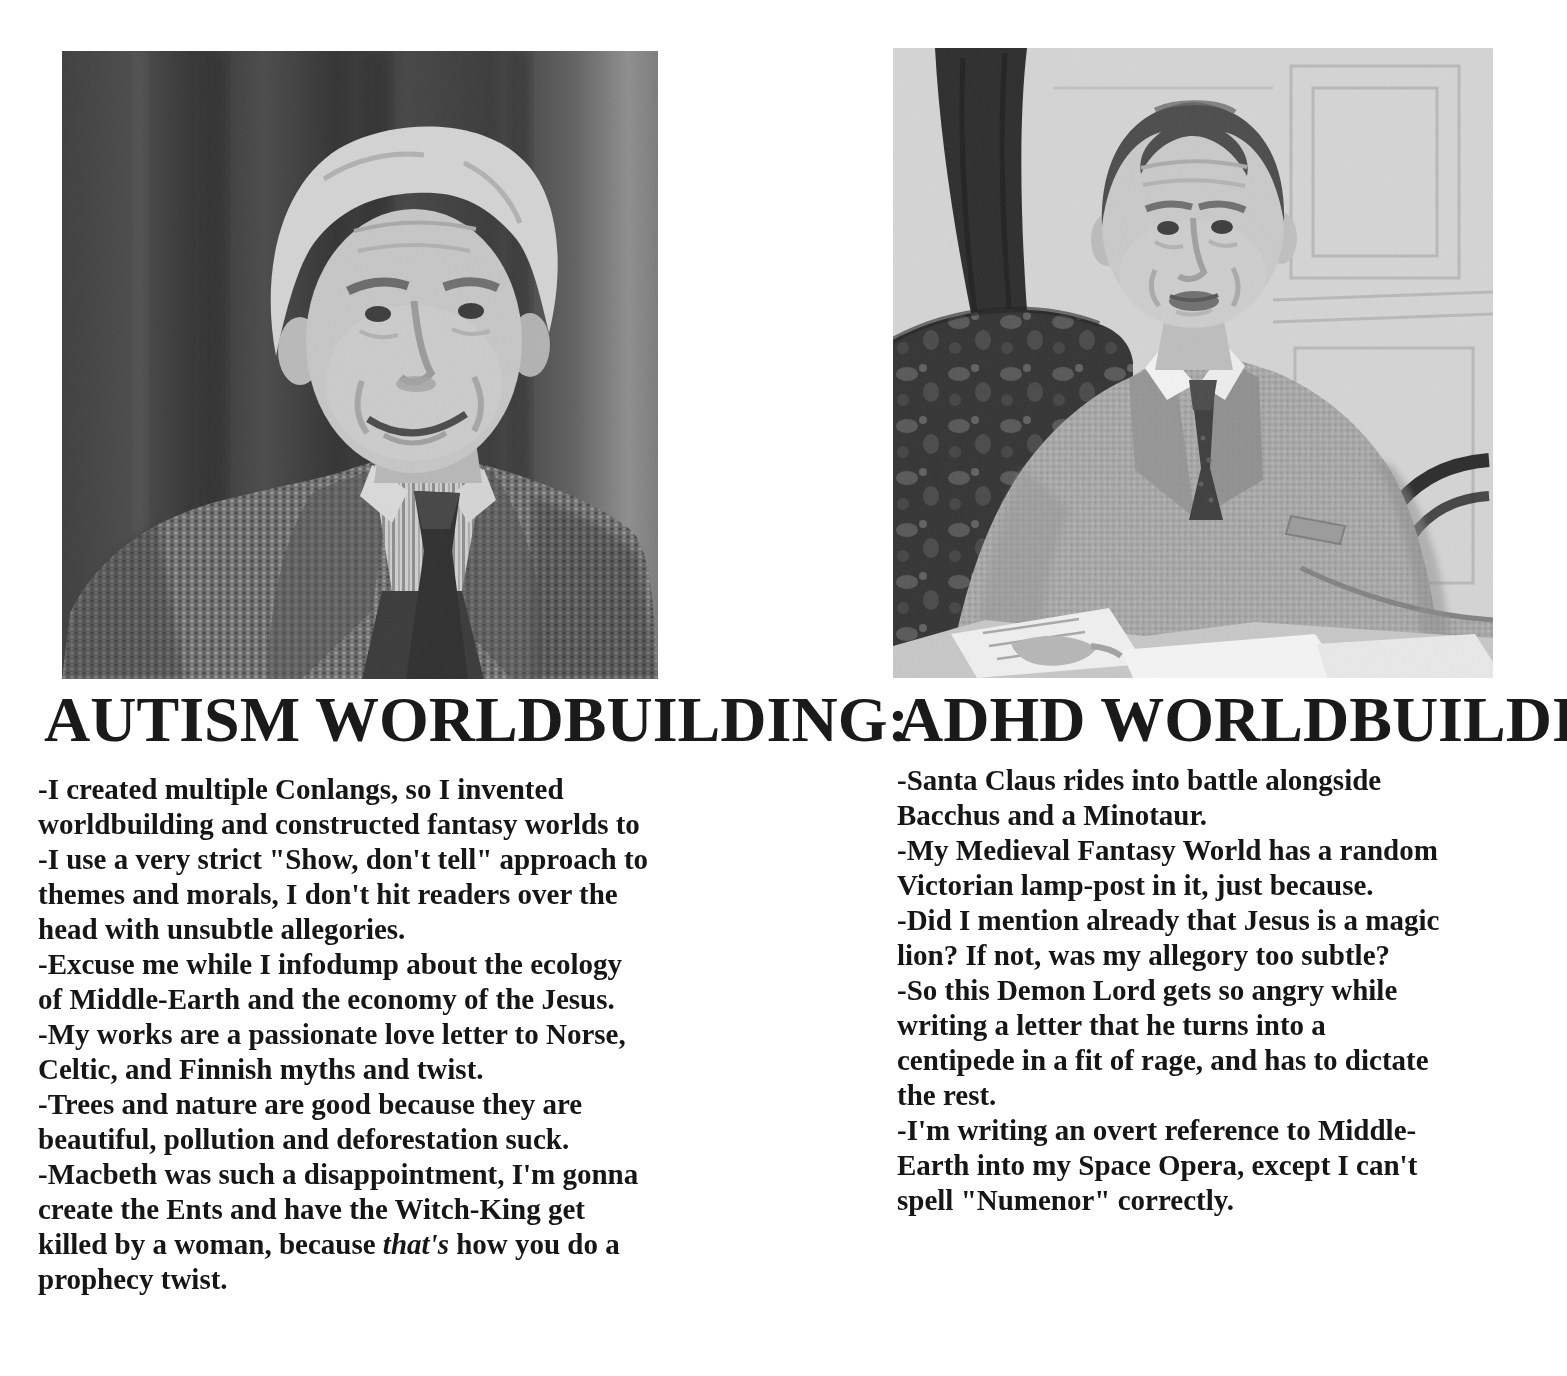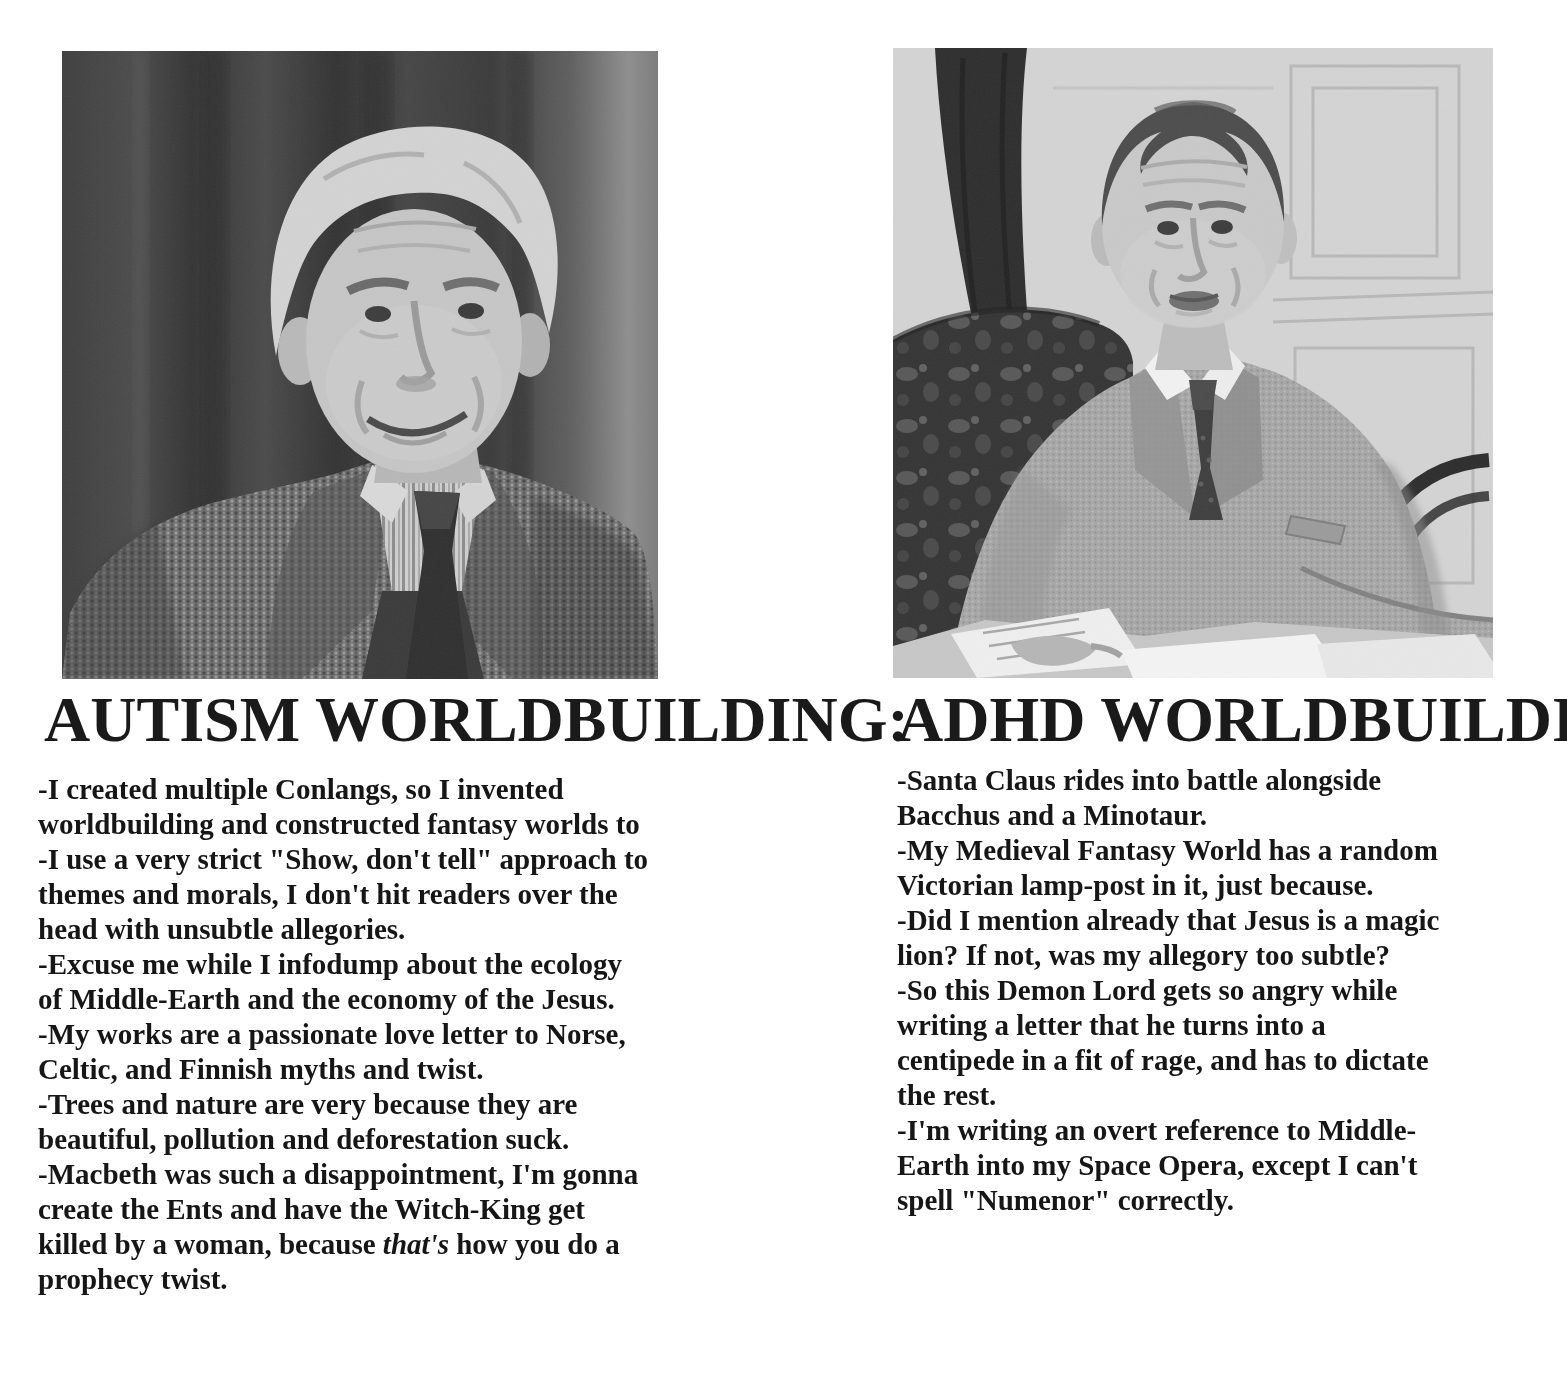--- a/index.html
+++ b/index.html
@@ -224,21 +224,21 @@
 <div class="textblock" id="text-left">
   <div class="ln">-I created multiple Conlangs, so I invented</div>
   <div class="ln">worldbuilding and constructed fantasy worlds to</div>
   <div class="ln">-I use a very strict "Show, don't tell" approach to</div>
   <div class="ln">themes and morals, I don't hit readers over the</div>
   <div class="ln">head with unsubtle allegories.</div>
   <div class="ln">-Excuse me while I infodump about the ecology</div>
   <div class="ln">of Middle-Earth and the economy of the Jesus.</div>
   <div class="ln">-My works are a passionate love letter to Norse,</div>
   <div class="ln">Celtic, and Finnish myths and twist.</div>
-  <div class="ln">-Trees and nature are very because they are</div>
+  <div class="ln">-Trees and nature are good because they are</div>
   <div class="ln">beautiful, pollution and deforestation suck.</div>
   <div class="ln">-Macbeth was such a disappointment, I'm gonna</div>
   <div class="ln">create the Ents and have the Witch-King get</div>
   <div class="ln"><span>killed by a woman, because </span><em>that's</em><span> how you do a</span></div>
   <div class="ln">prophecy twist.</div>
 </div>
 
 <div class="textblock" id="text-right">
   <div class="ln">-Santa Claus rides into battle alongside</div>
   <div class="ln">Bacchus and a Minotaur.</div>

